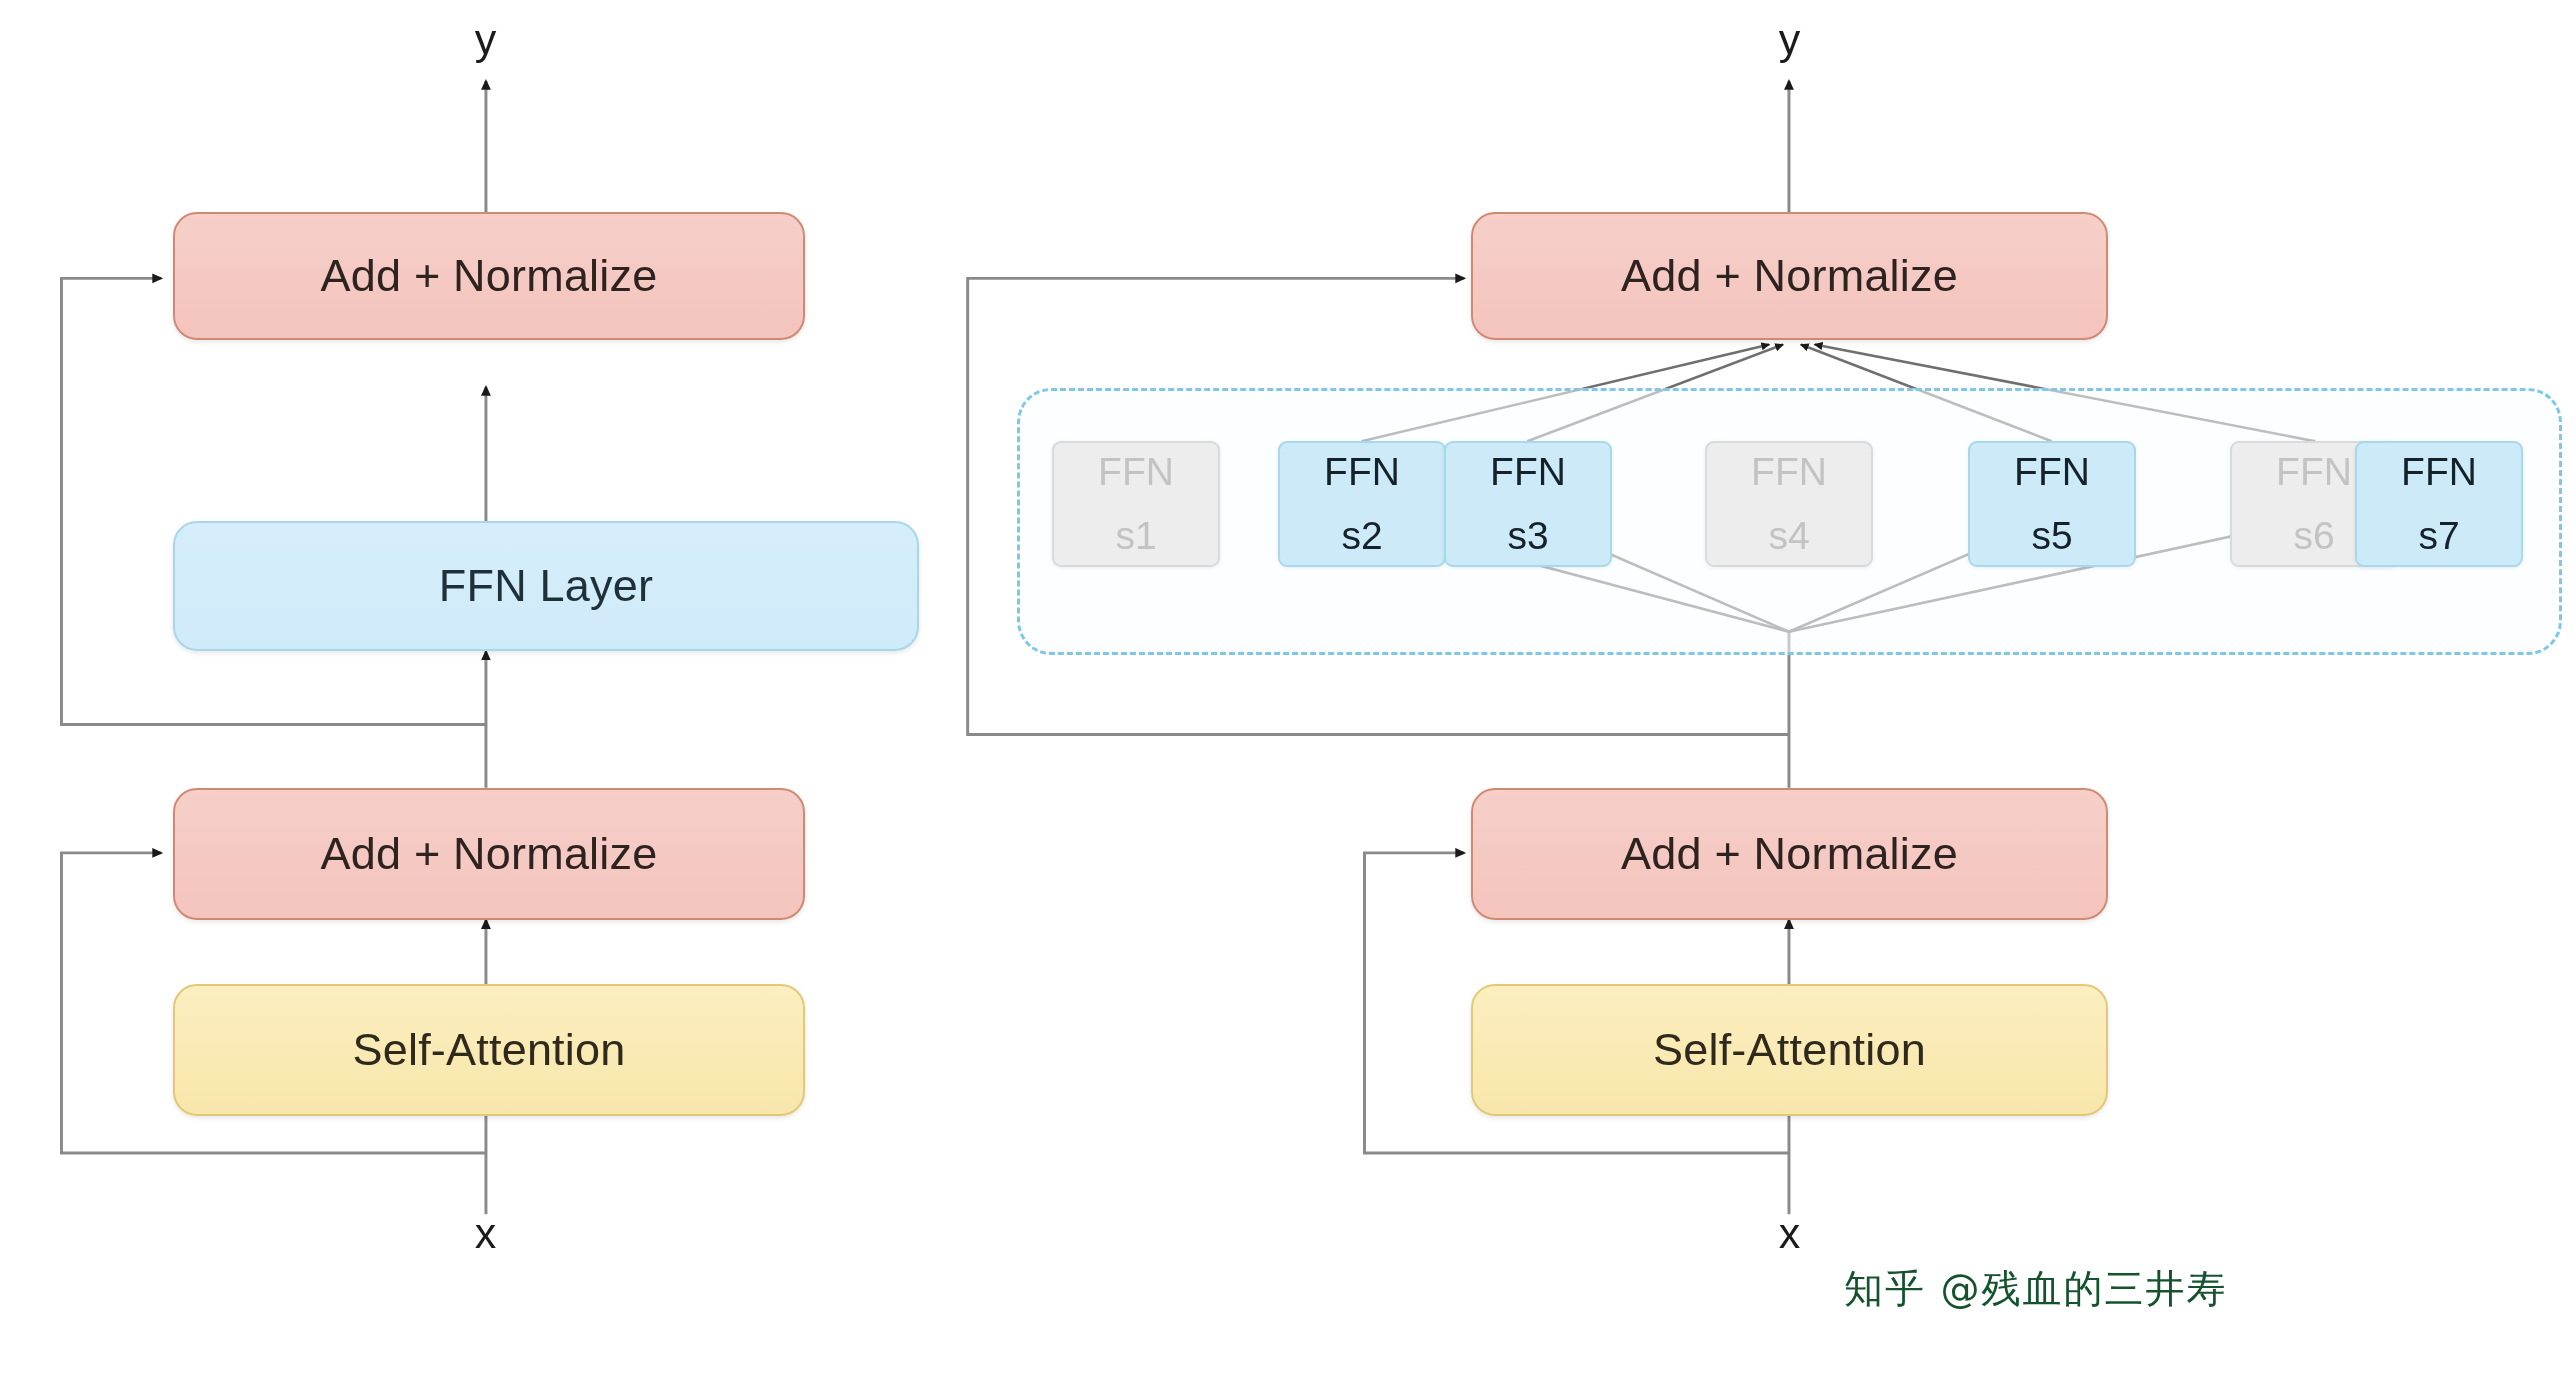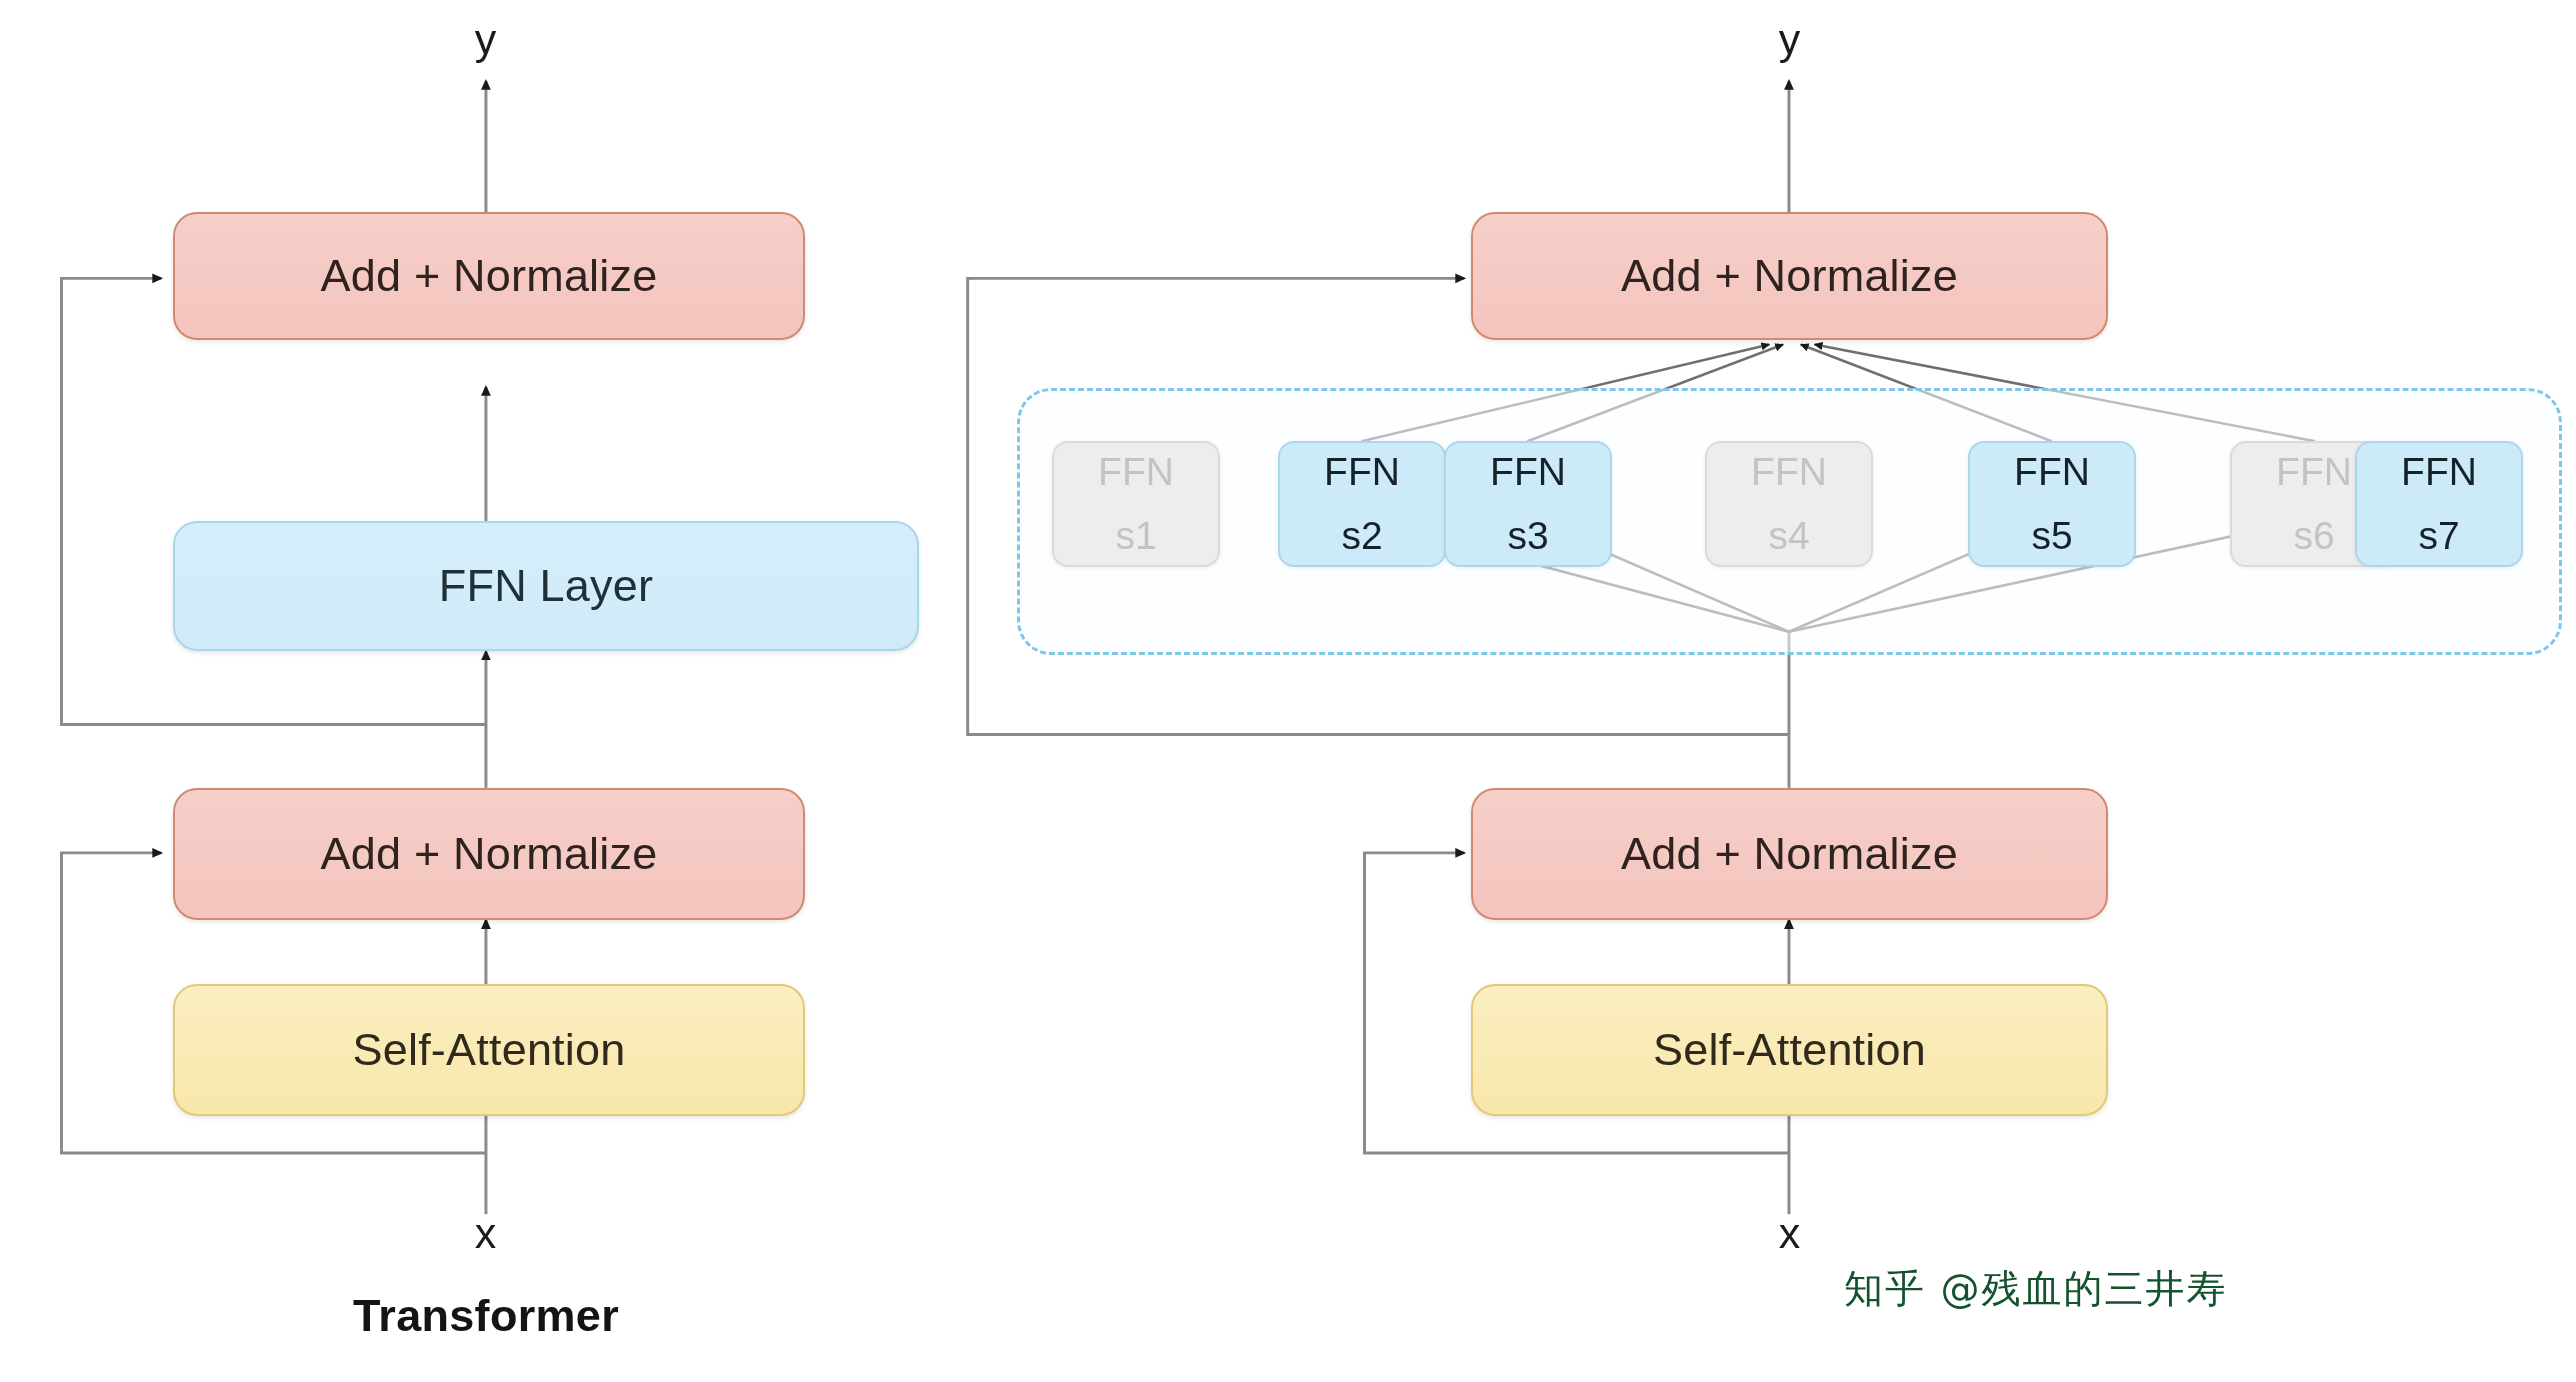--- a/index.html
+++ b/index.html
@@ -36,21 +36,21 @@
   }
   .block.selfattn{
     background:linear-gradient(180deg,#fbeec0 0%,#f8e7ab 100%);
     border:2px solid #e3c877;
     color:#2f2a1c;
     margin-top:28px;
   }
 
   
   .skill{
-    border-radius:16px;
+    border-radius:9px;
     font-size:39px;
     flex-direction:column;
     box-shadow:0 1px 4px rgba(0,0,0,0.07);
   }
   .skill .l1{display:block;}
   .skill .l2{display:block;margin-top:20px;}
   .skill.on{
     background:#cdeaf8;
     border:2px solid #a9d8ee;
     color:#16222a;
@@ -156,21 +156,20 @@
   <div class="node block addnorm" style="left:173px;top:212px;width:632px;height:128px;">Add + Normalize</div>
 
   <div class="node block ffnlayer" style="left:173px;top:521px;width:746px;height:130px;">FFN Layer</div>
 
   <div class="node block addnorm" style="left:173px;top:788px;width:632px;height:132px;">Add + Normalize</div>
 
   <div class="node block selfattn" style="left:173px;top:956px;width:632px;height:132px;">Self-Attention</div>
 
   <div class="iolabel" style="left:436px;top:1212px;width:99px;">x</div>
 
-  <div class="caption" style="left:190px;top:1293px;width:592px;">Transformer</div>
 
   <div class="iolabel" style="left:1740px;top:18px;width:99px;">y</div>
 
   <div class="node block addnorm" style="left:1471px;top:212px;width:637px;height:128px;">Add + Normalize</div>
 
   <div class="skillgroup" style="left:1017px;top:388px;width:1545px;height:267px;"></div>
 
   <div class="node skill off" style="left:1052px;top:441px;width:168px;height:126px;">
     <span class="l1">FFN</span>
     <span class="l2">s1</span>

